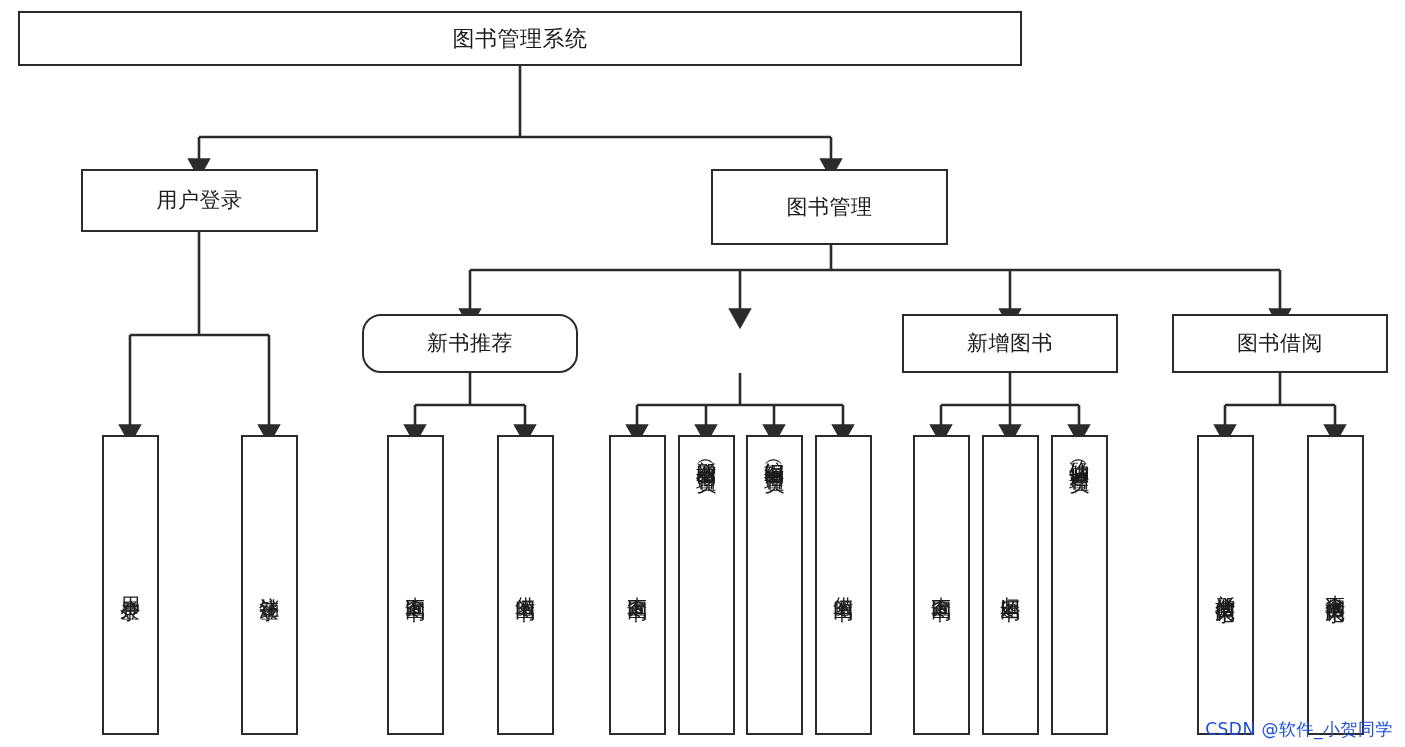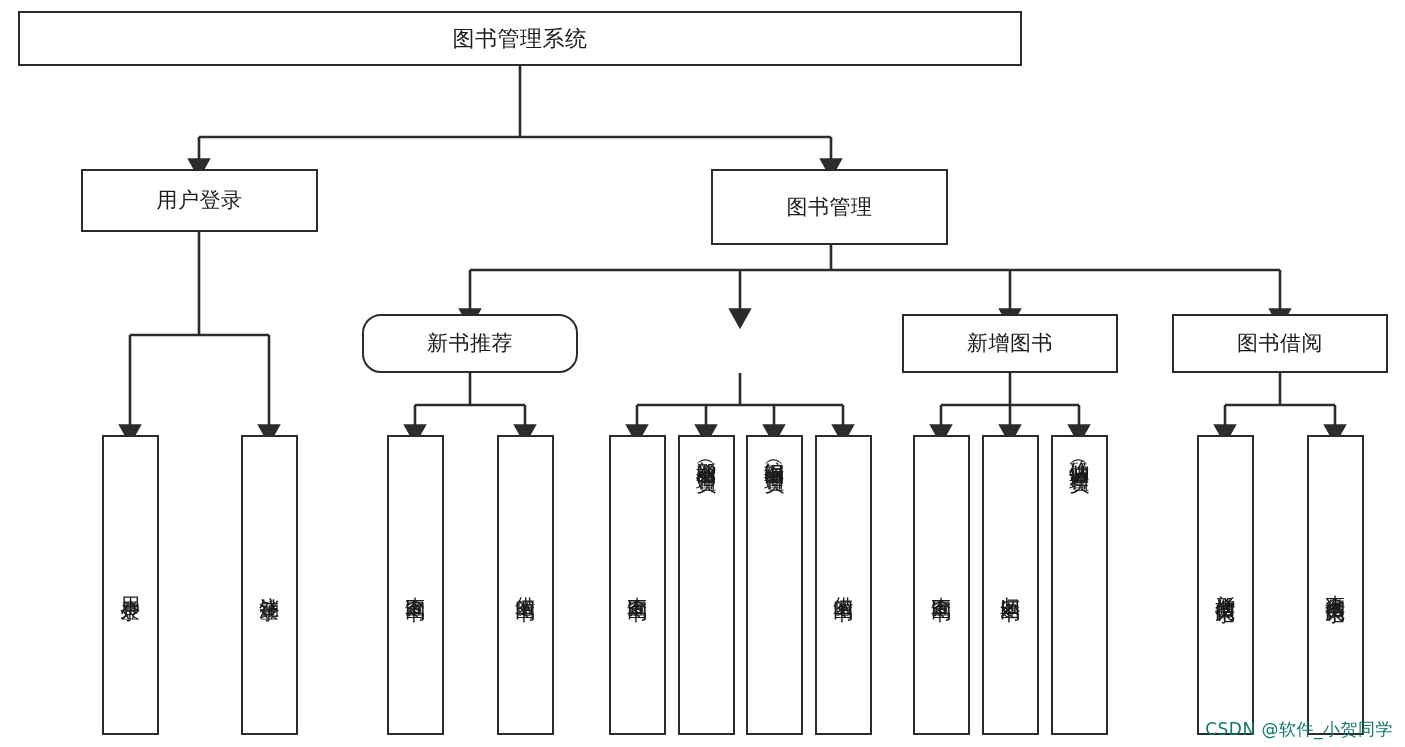--- a/index.html
+++ b/index.html
@@ -60,21 +60,21 @@
   
   .v-node.vcenter{
     align-items:center;
     padding-top:0;
   }
   #watermark{
     position:absolute;
     right:12px;
     bottom:6px;
     font-size:17px;
-    color:#0f766e;
+    color:#1d4ed8;
     letter-spacing:0.5px;
     white-space:nowrap;
     user-select:none;
   }
 </style>
 </head>
 <body>
 
 <div id="canvas">
 

